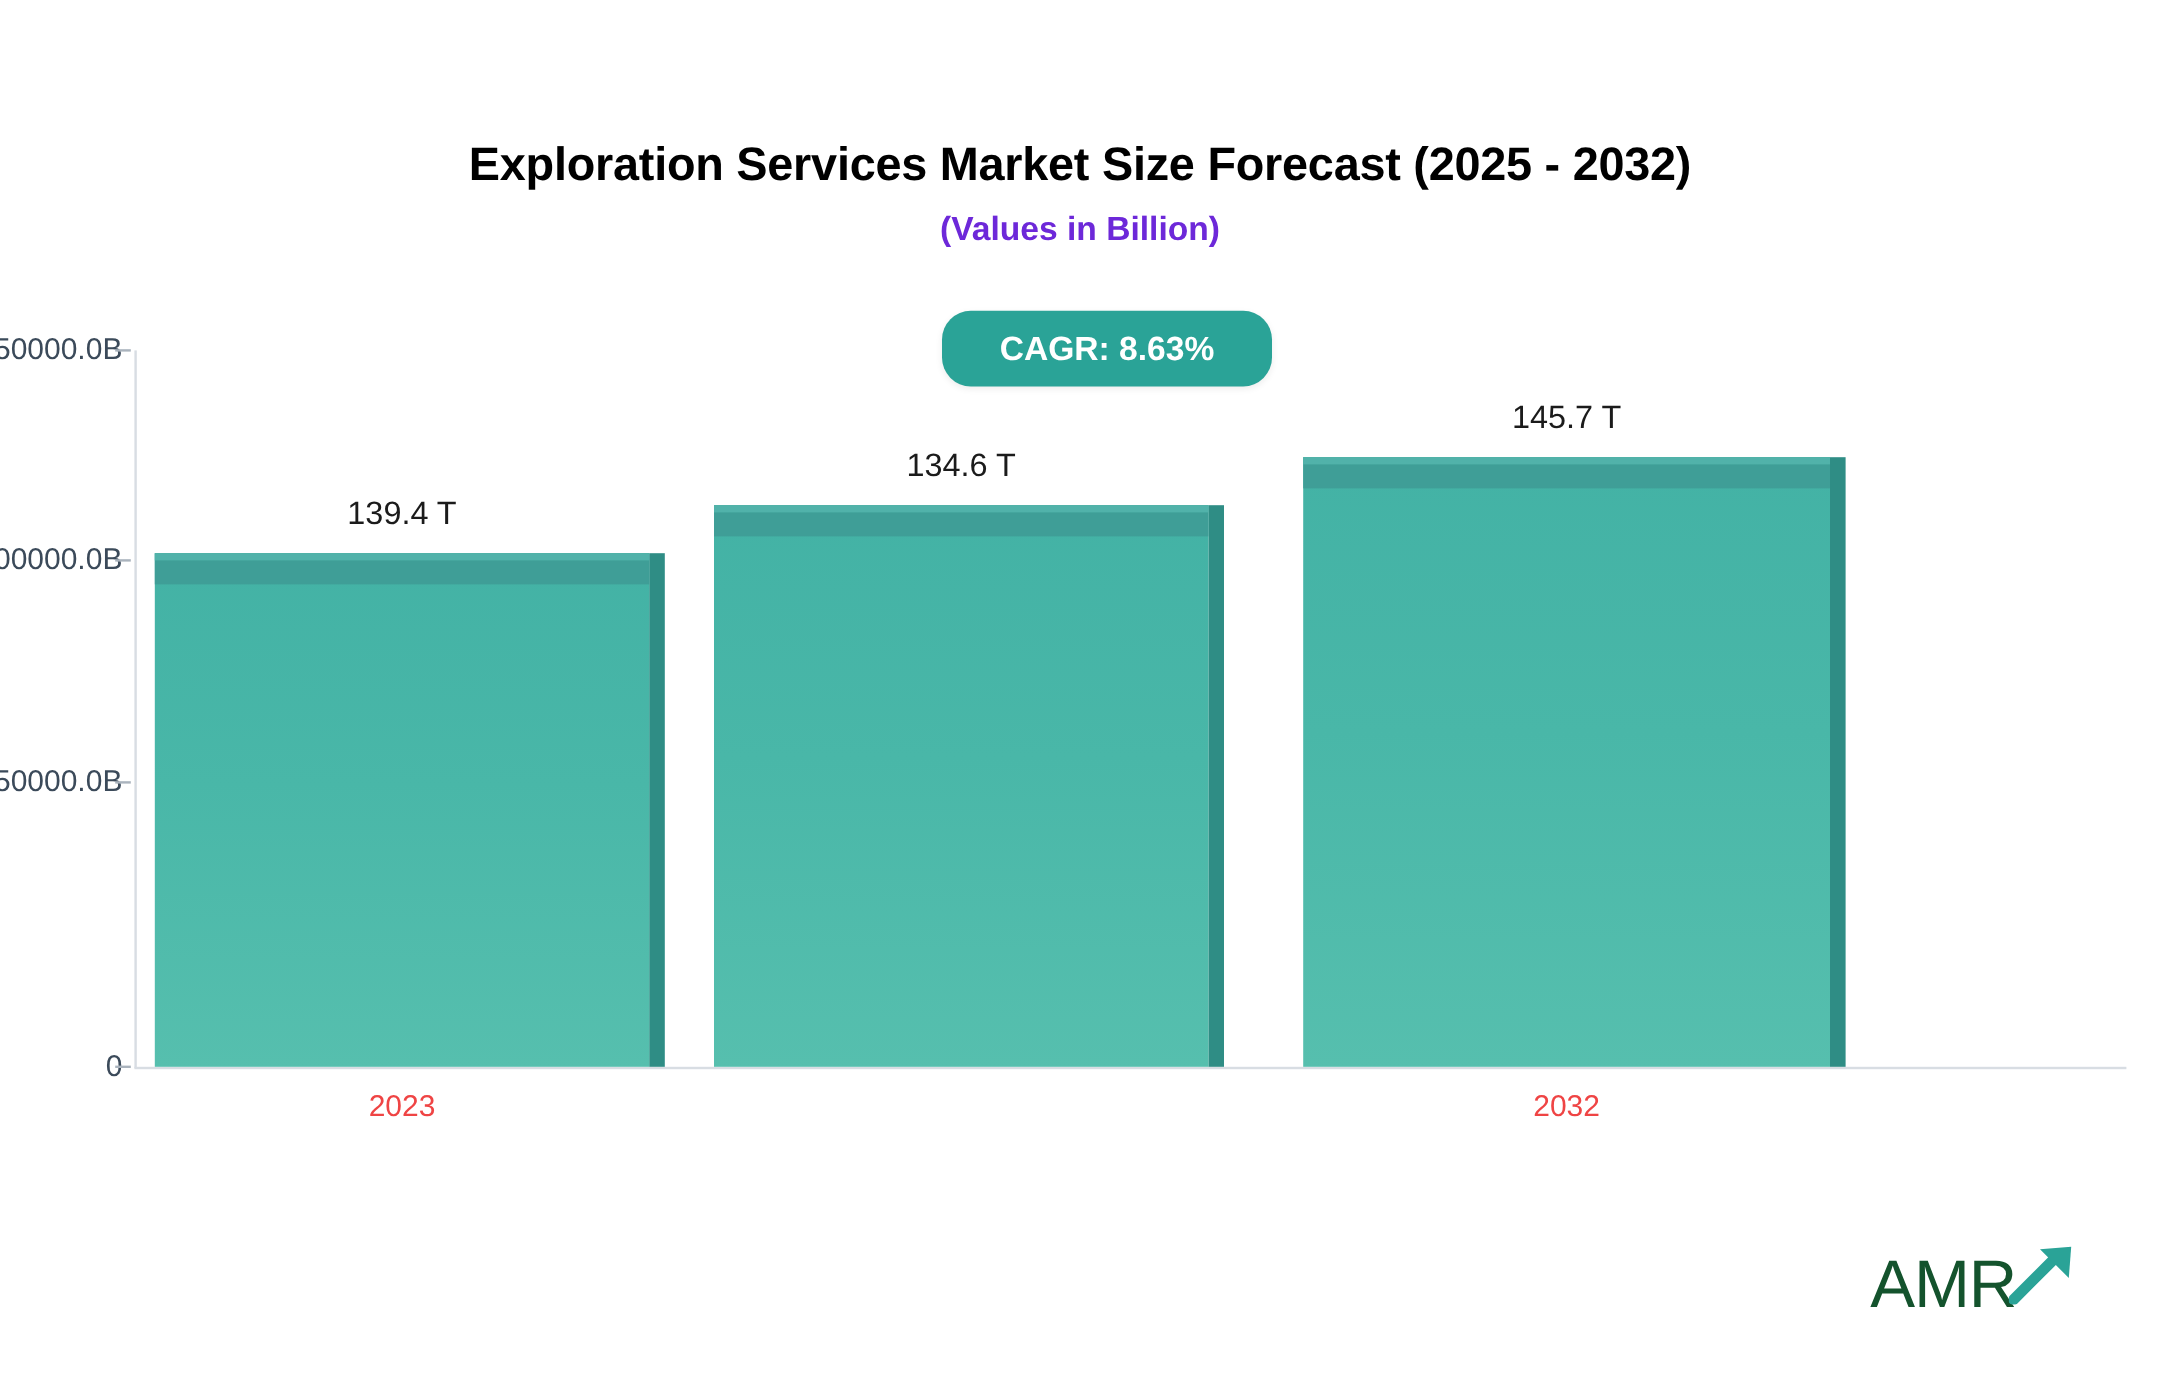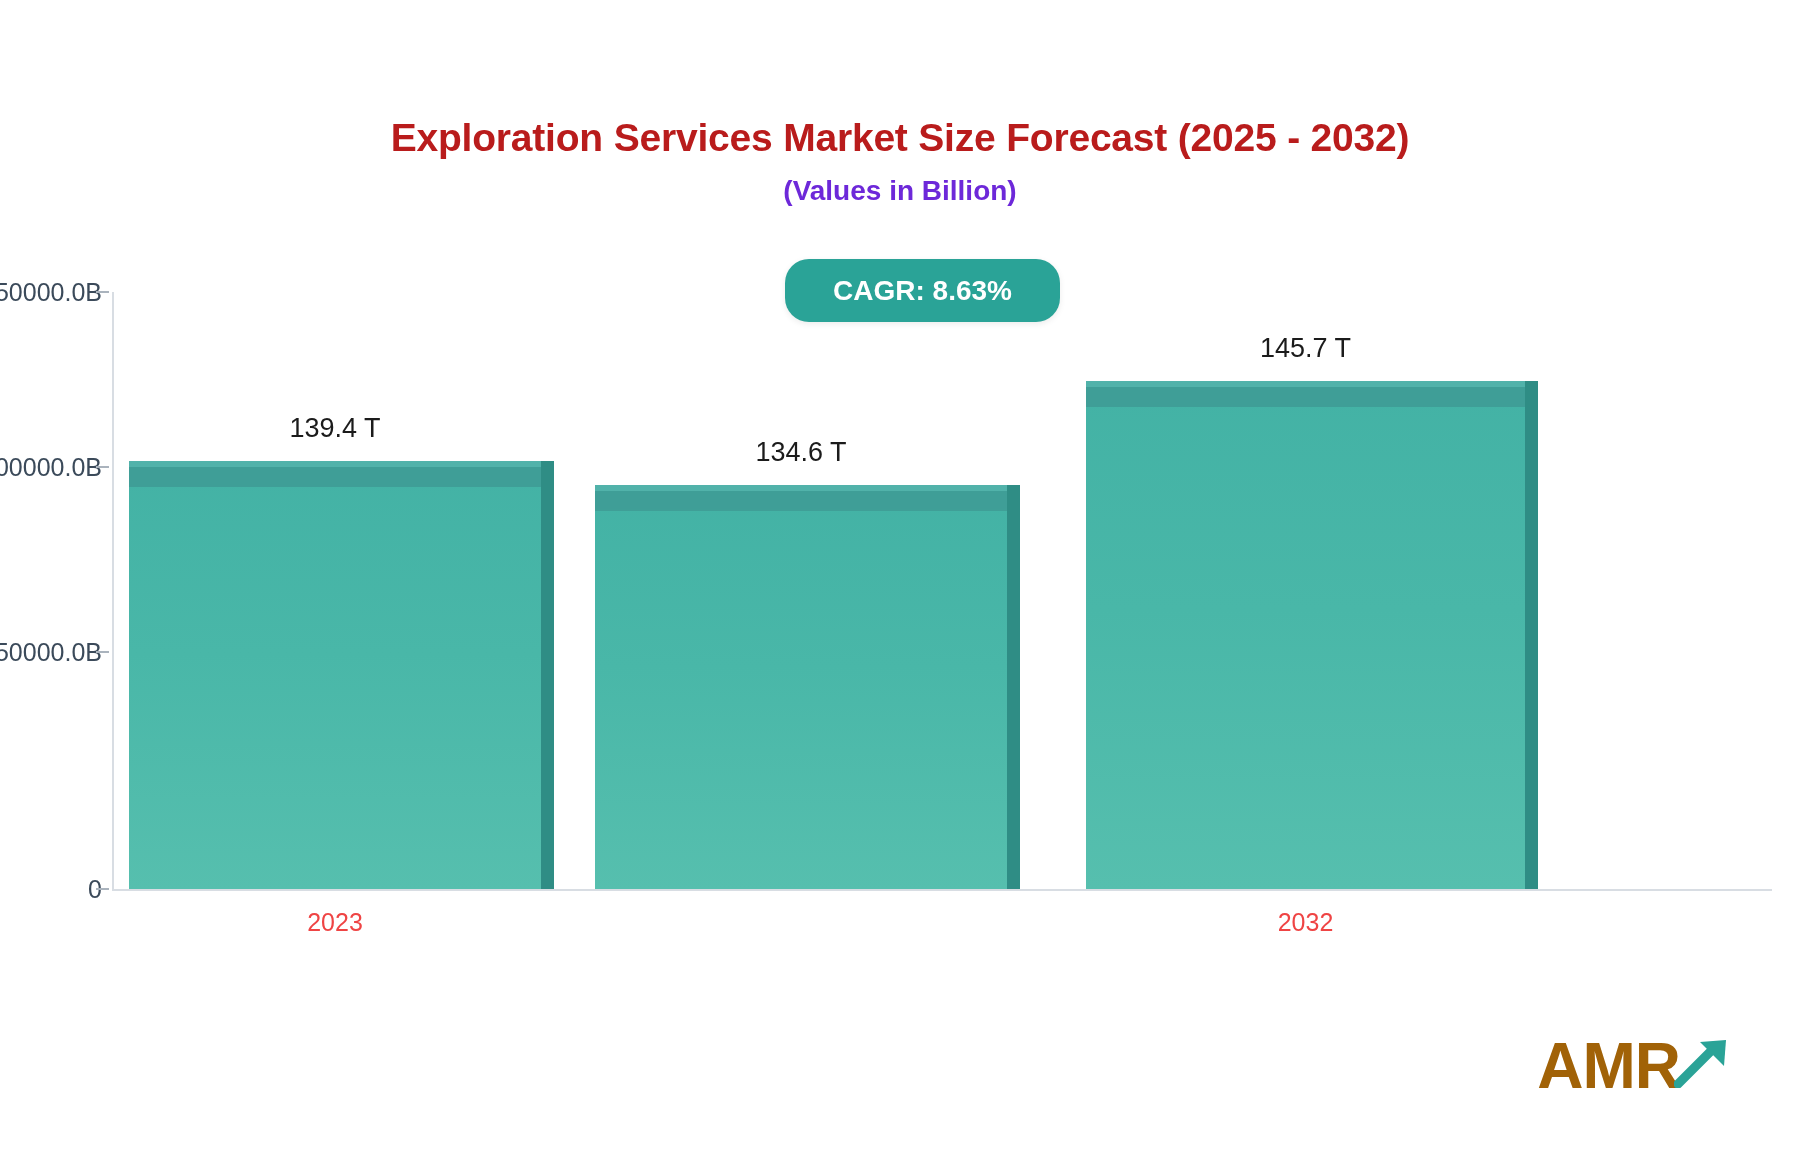--- a/index.html
+++ b/index.html
@@ -26,21 +26,21 @@
   }
 
   
   .chart-title {
     position: absolute;
     left: 0; top: 116px;
     width: 1800px;
     text-align: center;
     font-size: 39px;
     font-weight: bold;
-    color: #b91c1c;
+    color: #000000;
     letter-spacing: -0.2px;
   }
   .chart-subtitle {
     position: absolute;
     left: 0; top: 175px;
     width: 1800px;
     text-align: center;
     font-size: 28px;
     font-weight: bold;
     color: #6d28d9;
@@ -170,23 +170,23 @@
 
   
   .logo {
     position: absolute;
     right: 64px;
     bottom: 58px;
     display: flex;
     align-items: flex-end;
   }
   .logo-text {
-    font-size: 64px;
-    font-weight: bold;
-    color: #a16207;
+    font-size: 56px;
+    font-weight: normal;
+    color: #14532d;
     letter-spacing: -1px;
     line-height: 1;
   }
   .logo-arrow {
     margin-left: -6px;
     margin-bottom: 6px;
   }
 </style>
 </head>
 <body>
@@ -219,21 +219,21 @@
         <div class="bar-side"></div>
         <div class="bar-face"></div>
         <div class="bar-top">
           <div class="bar-top-hi"></div>
         </div>
       </div>
       <div class="bar-label">139.4 T</div>
       <div class="cat-label">2023</div>
     </div>
 
-    <div class="bar-group" style="left:483px; width:412px; height:404px;">
+    <div class="bar-group" style="left:483px; width:412px; height:468px;">
       <div class="bar-3d">
         <div class="bar-side"></div>
         <div class="bar-face"></div>
         <div class="bar-top">
           <div class="bar-top-hi"></div>
         </div>
       </div>
       <div class="bar-label">134.6 T</div>
     </div>
 

